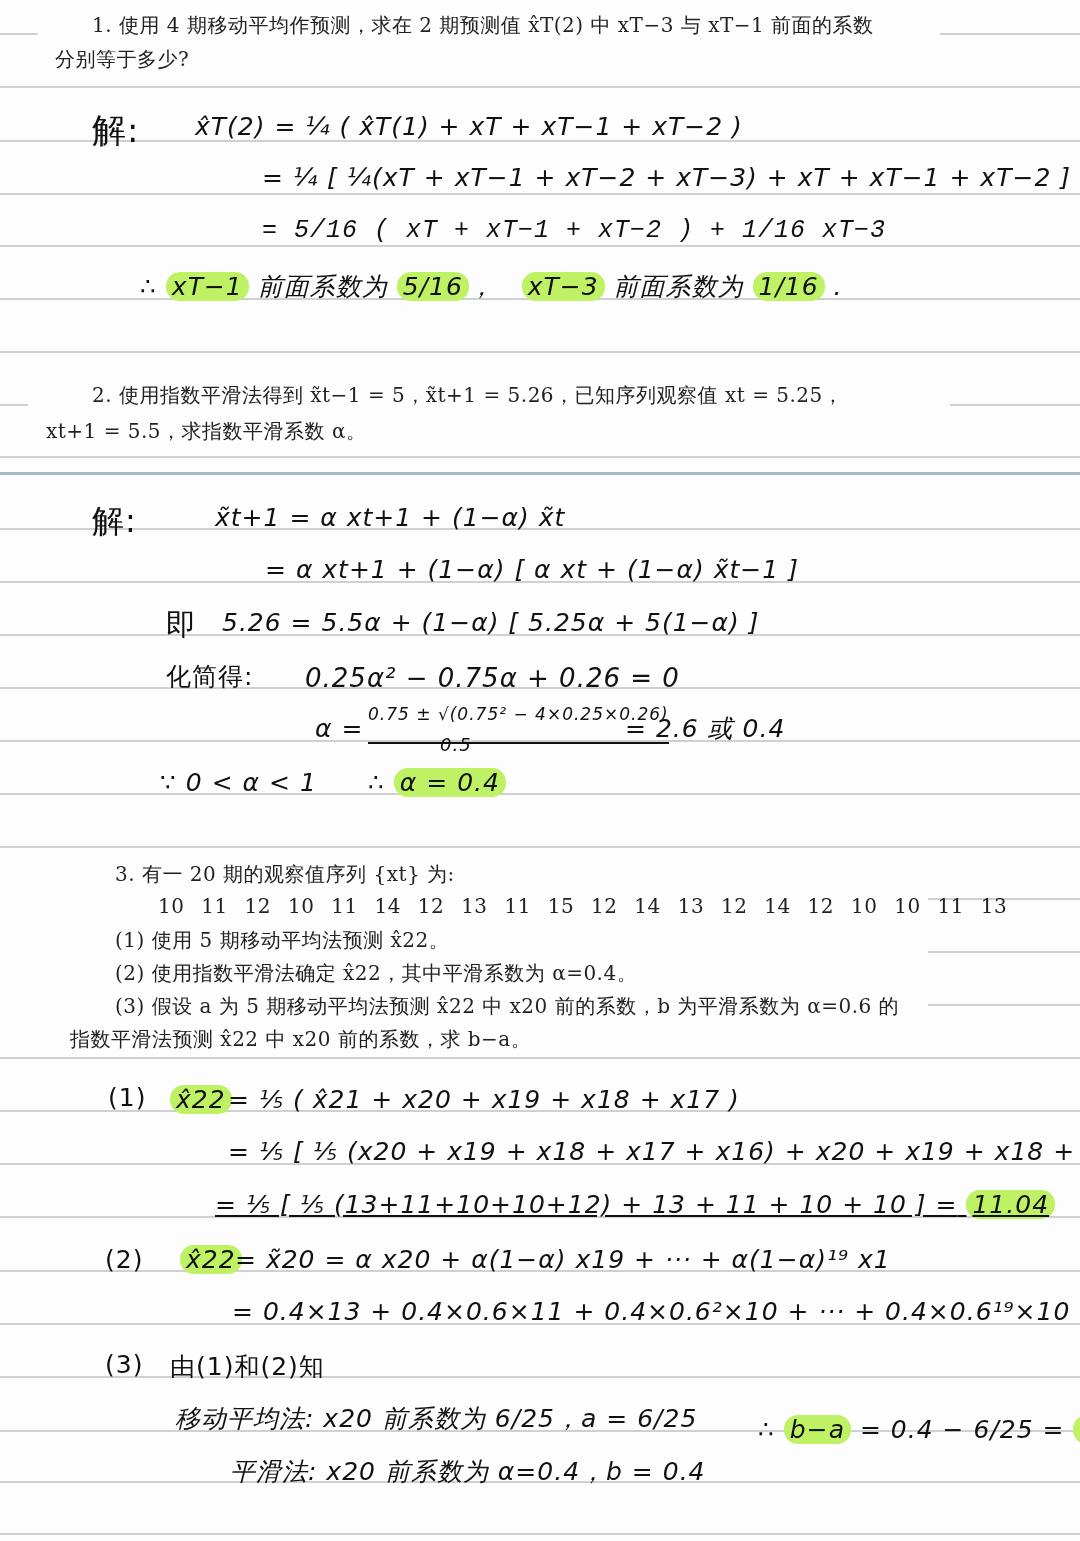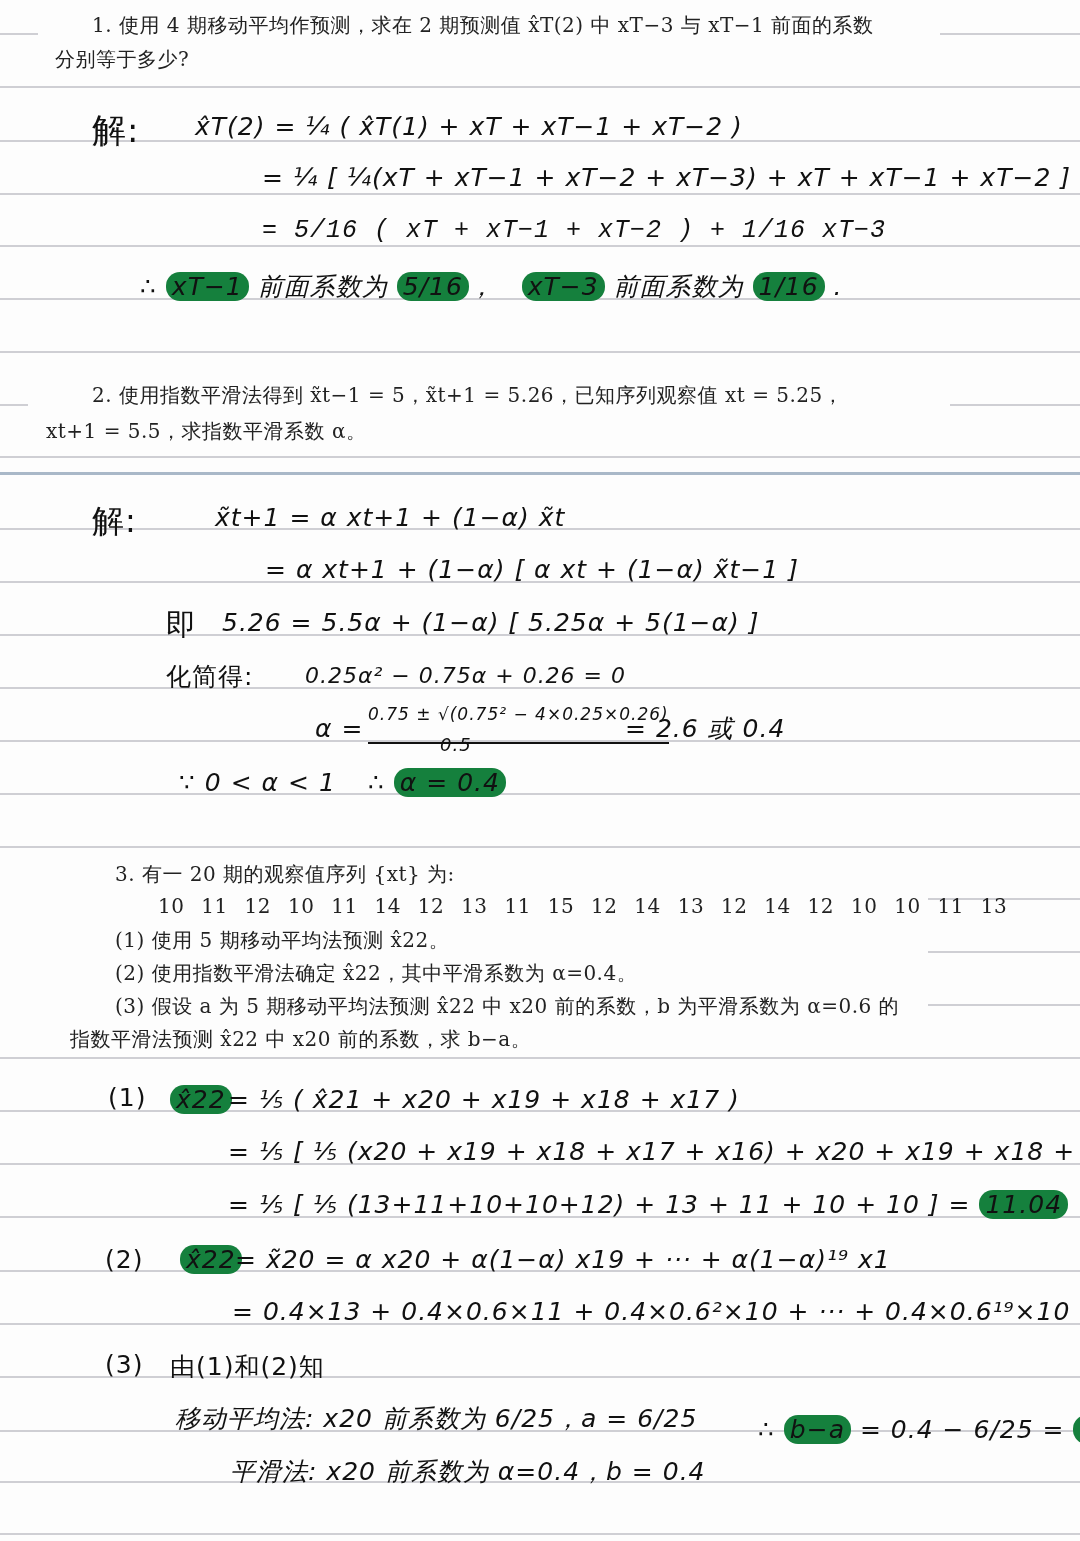--- a/index.html
+++ b/index.html
@@ -12,22 +12,22 @@
   .rule { position:absolute; left:0; height:2px; background:#cfcfd4; }
   .rule.blue { background:#a9b8c8; height:3px; }
   .print {
     position:absolute; font-family:"DejaVu Serif", serif; font-size:20px;
     color:#222; white-space:nowrap; letter-spacing:0.5px;
   }
   .hand {
     position:absolute; font-family:"DejaVu Sans", sans-serif; font-style:italic;
     font-size:25px; color:#111; white-space:nowrap; letter-spacing:1px;
   }
-  .hand.small { font-size:22px; }
-  .hl { background:#15803d; border-radius:14px; padding:0 6px; }
+  .hand.small { font-size:26px; }
+  .hl { background:#bef264; border-radius:14px; padding:0 6px; }
   .num-row { word-spacing:10px; }
   .wm { position:absolute; right:14px; top:1554px; font-family:Liberation Serif, serif; font-size:11px; color:#9a9a9a; }
 </style>
 </head>
 <body>
 
 <div class="rule" style="top:33px;width:38px;"></div>
 <div class="rule" style="top:33px;left:940px;width:140px;"></div>
 <div class="rule" style="top:86px;width:1080px;"></div>
 <div class="rule" style="top:140px;width:1080px;"></div>
@@ -93,40 +93,40 @@
   <div class="hand" style="left:222px;top:608px;">5.26 = 5.5α + (1−α) [ 5.25α + 5(1−α) ]</div>
 
   <div class="hand" style="left:166px;top:660px;font-style:normal;">化简得:</div>
   <div class="hand small" style="left:305px;top:663px;">0.25α² − 0.75α + 0.26 = 0</div>
 
   <div class="hand" style="left:315px;top:714px;">α =</div>
   <div class="hand small" style="left:368px;top:704px;font-size:17px;border-bottom:2px solid #111;padding-bottom:18px;">0.75 ± √(0.75² − 4×0.25×0.26)</div>
   <div class="hand small" style="left:440px;top:734px;font-size:18px;">0.5</div>
   <div class="hand" style="left:625px;top:672px;margin-top:40px;">= 2.6 或 0.4</div>
 
-  <div class="hand" style="left:179px;top:768px;font-style:italic;">∵ 0 &lt; α &lt; 1</div>
+  <div class="hand" style="left:160px;top:768px;font-style:italic;">∵ 0 &lt; α &lt; 1</div>
   <div class="hand" style="left:368px;top:768px;">
     <span>∴</span>
     <span class="hl">α = 0.4</span>
   </div>
 </section>
 
 <section>
   <div class="print" style="left:115px;top:861px;">3. 有一 20 期的观察值序列 {xt} 为:</div>
   <div class="print num-row" style="left:158px;top:894px;text-align:right;">10  11  12  10  11  14  12  13  11  15  12  14  13  12  14  12  10  10  11  13</div>
   <div class="print" style="left:115px;top:927px;">(1) 使用 5 期移动平均法预测 x̂22。</div>
   <div class="print" style="left:115px;top:960px;">(2) 使用指数平滑法确定 x̂22，其中平滑系数为 α=0.4。</div>
   <div class="print" style="left:115px;top:993px;">(3) 假设 a 为 5 期移动平均法预测 x̂22 中 x20 前的系数，b 为平滑系数为 α=0.6 的</div>
   <div class="print" style="left:70px;top:1026px;">指数平滑法预测 x̂22 中 x20 前的系数，求 b−a。</div>
 
   <div class="hand" style="left:108px;top:1083px;font-style:normal;">(1)</div>
   <div class="hand" style="left:170px;top:1085px;"><span class="hl">x̂22</span></div>
   <div class="hand" style="left:228px;top:1085px;">= ⅕ ( x̂21 + x20 + x19 + x18 + x17 )</div>
   <div class="hand" style="left:228px;top:1137px;">= ⅕ [ ⅕ (x20 + x19 + x18 + x17 + x16) + x20 + x19 + x18 + x17 ]</div>
-  <div class="hand" style="left:228px;top:1190px;">
+  <div class="hand" style="left:215px;top:1190px;text-decoration:underline;">
     <span>= ⅕ [ ⅕ (13+11+10+10+12) + 13 + 11 + 10 + 10 ] =</span>
     <span class="hl">11.04</span>
   </div>
 
   <div class="hand" style="left:105px;top:1245px;font-style:normal;">(2)</div>
   <div class="hand" style="left:180px;top:1245px;"><span class="hl">x̂22</span></div>
   <div class="hand" style="left:235px;top:1245px;">= x̃20 = α x20 + α(1−α) x19 + ··· + α(1−α)¹⁹ x1</div>
   <div class="hand" style="left:232px;top:1297px;">
     <span>= 0.4×13 + 0.4×0.6×11 + 0.4×0.6²×10 + ··· + 0.4×0.6¹⁹×10 ≈</span>
     

